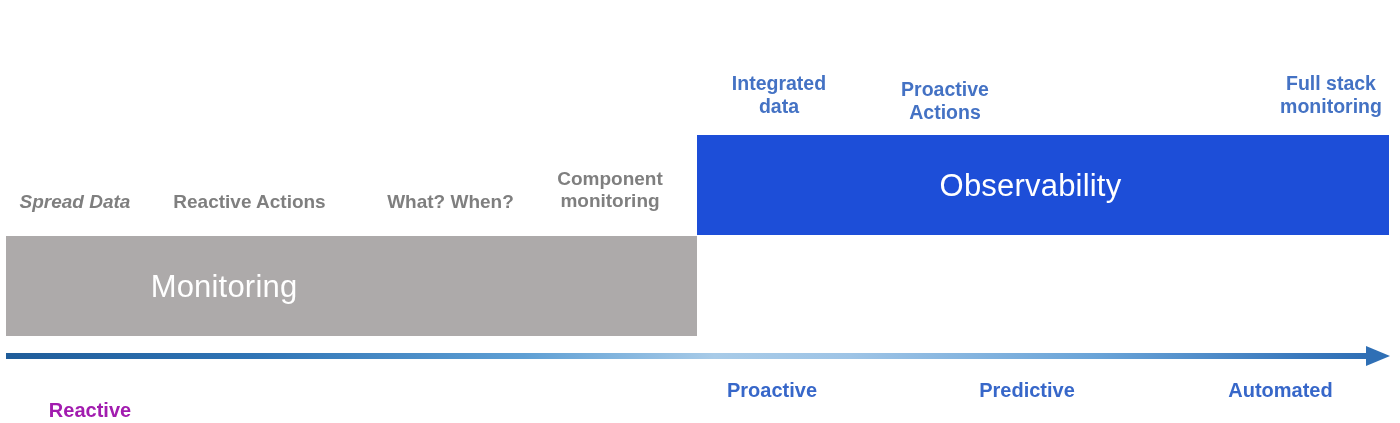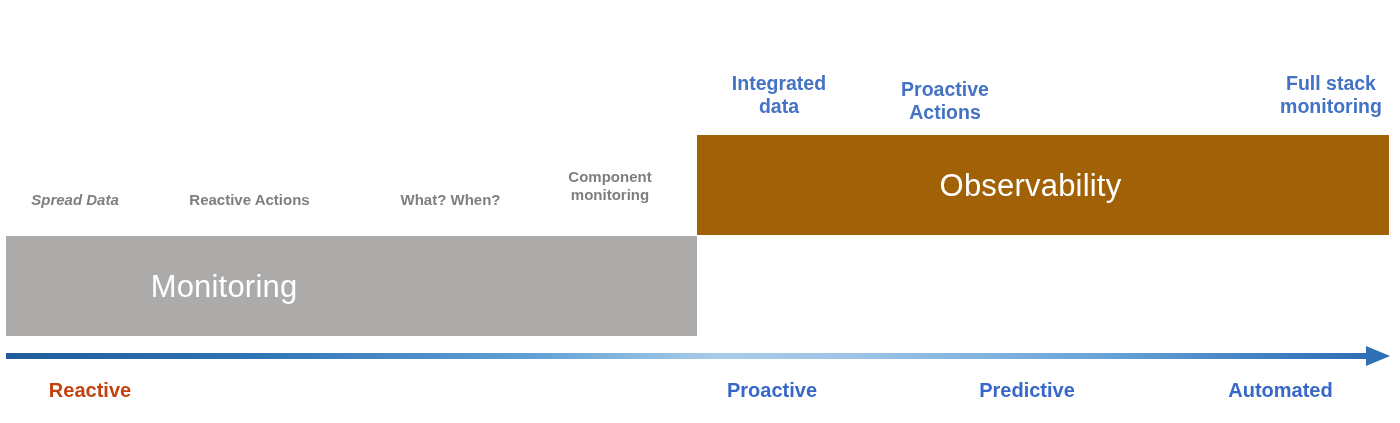--- a/index.html
+++ b/index.html
@@ -30,21 +30,21 @@
     top: 236px;
     width: 691px;
     height: 100px;
     background: #adaaaa;
   }
   #observability-bar {
     left: 697px;
     top: 135px;
     width: 692px;
     height: 100px;
-    background: #a16207;
+    background: #1d4ed8;
   }
   .bar-label {
     color: #ffffff;
     font-size: 31px;
     font-weight: 400;
     letter-spacing: 0.2px;
     line-height: 1;
     white-space: nowrap;
   }
   #monitoring-label {
@@ -58,21 +58,21 @@
   
   .caption {
     position: absolute;
     text-align: center;
     font-weight: bold;
     line-height: 1.18;
     white-space: pre-line;
   }
   .caption.gray {
     color: #7f7f7f;
-    font-size: 15px;
+    font-size: 19px;
   }
   .caption.blue {
     color: #4472c4;
     font-size: 19.5px;
   }
 
   
   #cap-spread-data      { left:  15px; top: 191px; width: 120px; font-style: italic; }
   #cap-reactive-actions { left: 167px; top: 191px; width: 165px; }
   #cap-what-when        { left: 378px; top: 191px; width: 145px; }
@@ -121,21 +121,21 @@
 
   
   .stage {
     position: absolute;
     top: 379px;
     text-align: center;
     font-size: 20px;
     font-weight: bold;
     white-space: nowrap;
   }
-  .stage.gray { color: #c2410c; }
+  .stage.gray { color: #a21caf; margin-top: 20px; }
   .stage.blue { color: #3767c9; }
 
   #stage-reactive   { left:  10px; width: 160px; }
   #stage-poor-root  { left: 382px; width: 280px; }
   #stage-proactive  { left: 702px; width: 140px; }
   #stage-predictive { left: 957px; width: 140px; text-align: center; }
   #stage-automated  { left:1208px; width: 145px; }
 </style>
 </head>
 <body>

